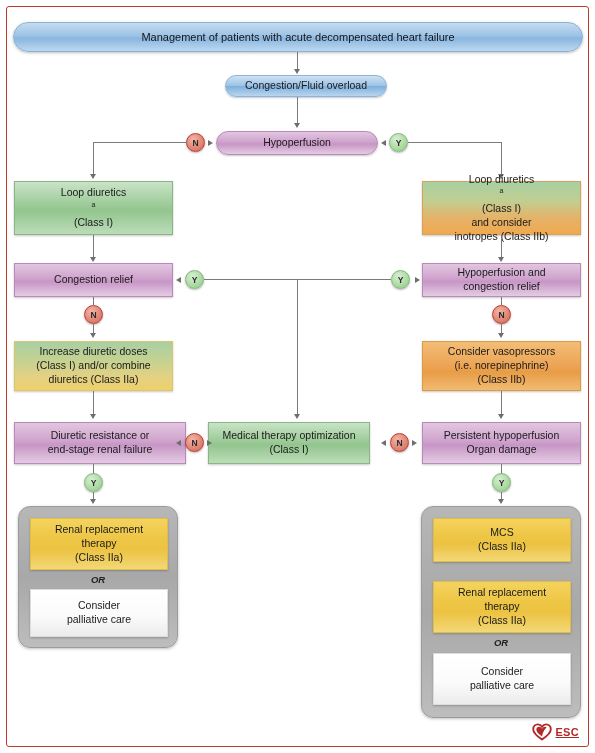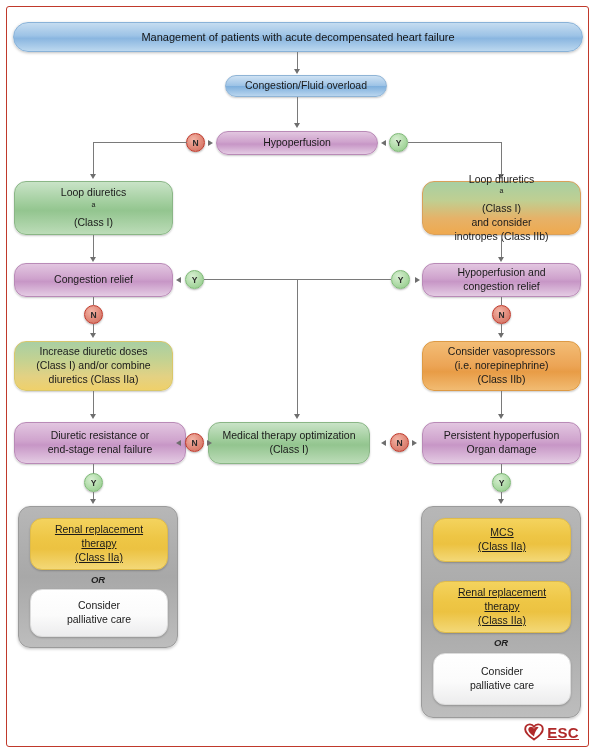--- a/index.html
+++ b/index.html
@@ -24,21 +24,21 @@
     pointer-events: none;
   }
 
   
   .node {
     position: absolute;
     display: flex;
     align-items: center;
     justify-content: center;
     text-align: center;
-    border-radius: 12px;
+    border-radius: 0;
     color: #1a1a1a;
     font-size: 10.5px;
     line-height: 1.32;
     padding: 3px 6px;
     border: 1px solid rgba(0,0,0,0.10);
     box-shadow: 0 1px 2px rgba(0,0,0,0.22);
   }
   .node span { display: block; }
 
   .blue {
@@ -62,21 +62,20 @@
     border-color: #d9c76a;
   }
   .orange {
     background: linear-gradient(180deg,#f3b96e 0%,#eda busy 0%,#eca352 50%,#e89b45 60%,#f0b974 100%);
     background: linear-gradient(180deg,#f3bd76 0%,#eca455 50%,#e89c46 62%,#f1bb72 100%);
     border-color: #dd9a45;
   }
   .yellow {
     background: linear-gradient(180deg,#f4d35e 0%,#eec645 40%,#ecc241 60%,#f3d877 100%);
     border-color: #e0bc49;
-    text-decoration: underline;
   }
   .white {
     background: linear-gradient(180deg,#ffffff 0%,#fbfbfb 55%,#ececed 100%);
     border-color: #dcdcdc;
   }
 
   
   .grey-box {
     position: absolute;
     background: linear-gradient(180deg,#b7b7b7 0%,#a8a8a8 50%,#bdbdbd 100%);
@@ -144,21 +143,21 @@
     box-shadow: 0 1px 3px rgba(0,0,0,0.25);
   }
 
   
   #esc-logo {
     position: absolute;
     right: 16px; bottom: 12px;
     display: flex; align-items: center; gap: 3px;
   }
   #esc-logo .esc-text {
-    font-size: 15px;
+    font-size: 11px;
     font-weight: bold;
     color: #b02a2a;
     letter-spacing: 0.3px;
     text-decoration: underline;
   }
   sup { font-size: 7px; vertical-align: super; }
 </style>
 </head>
 <body>
 

